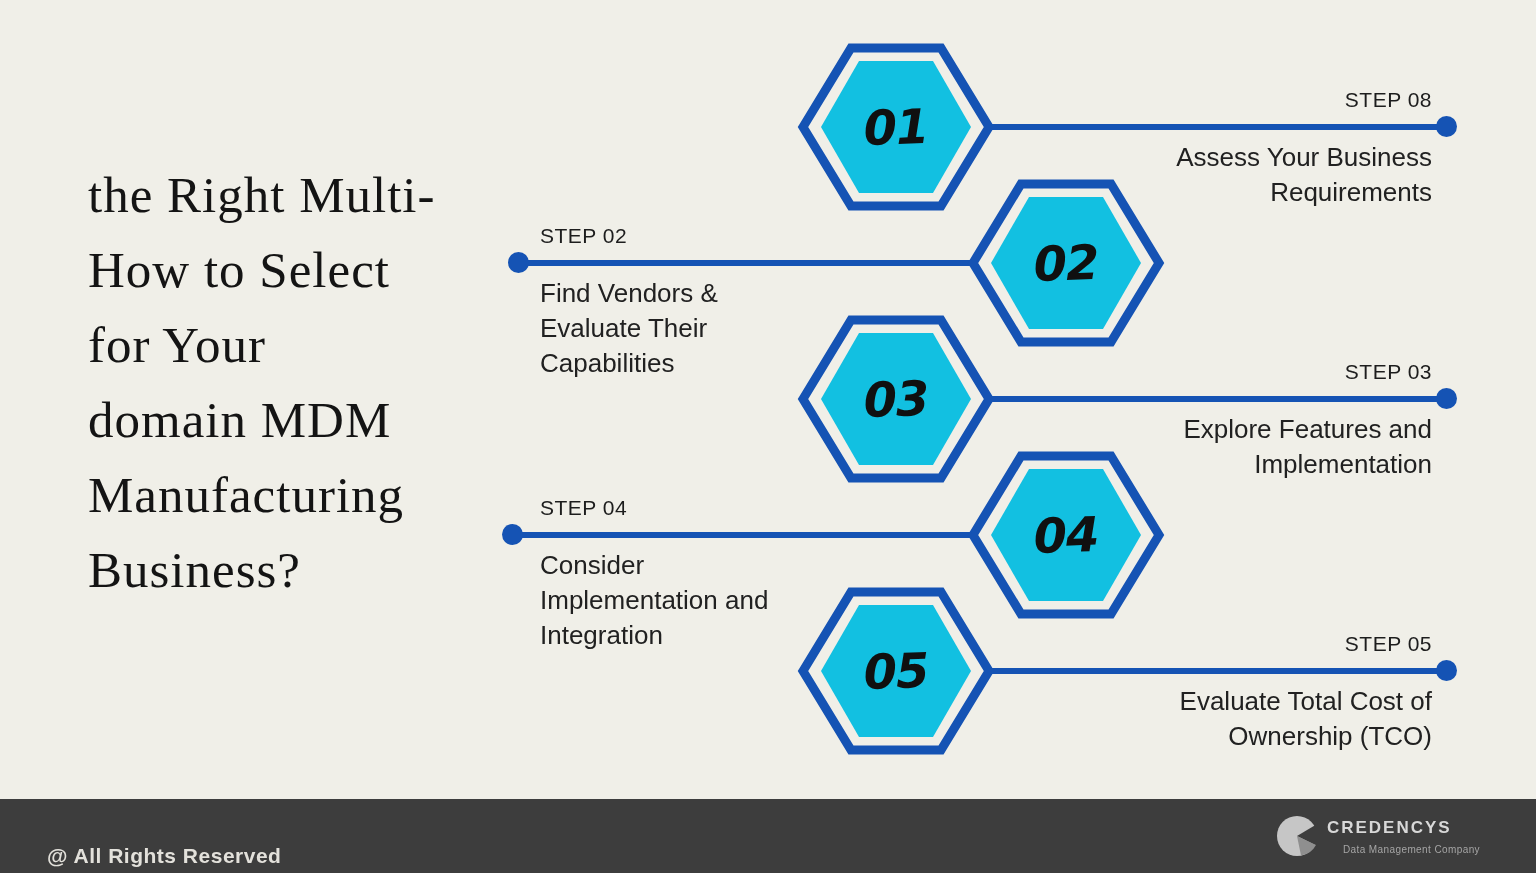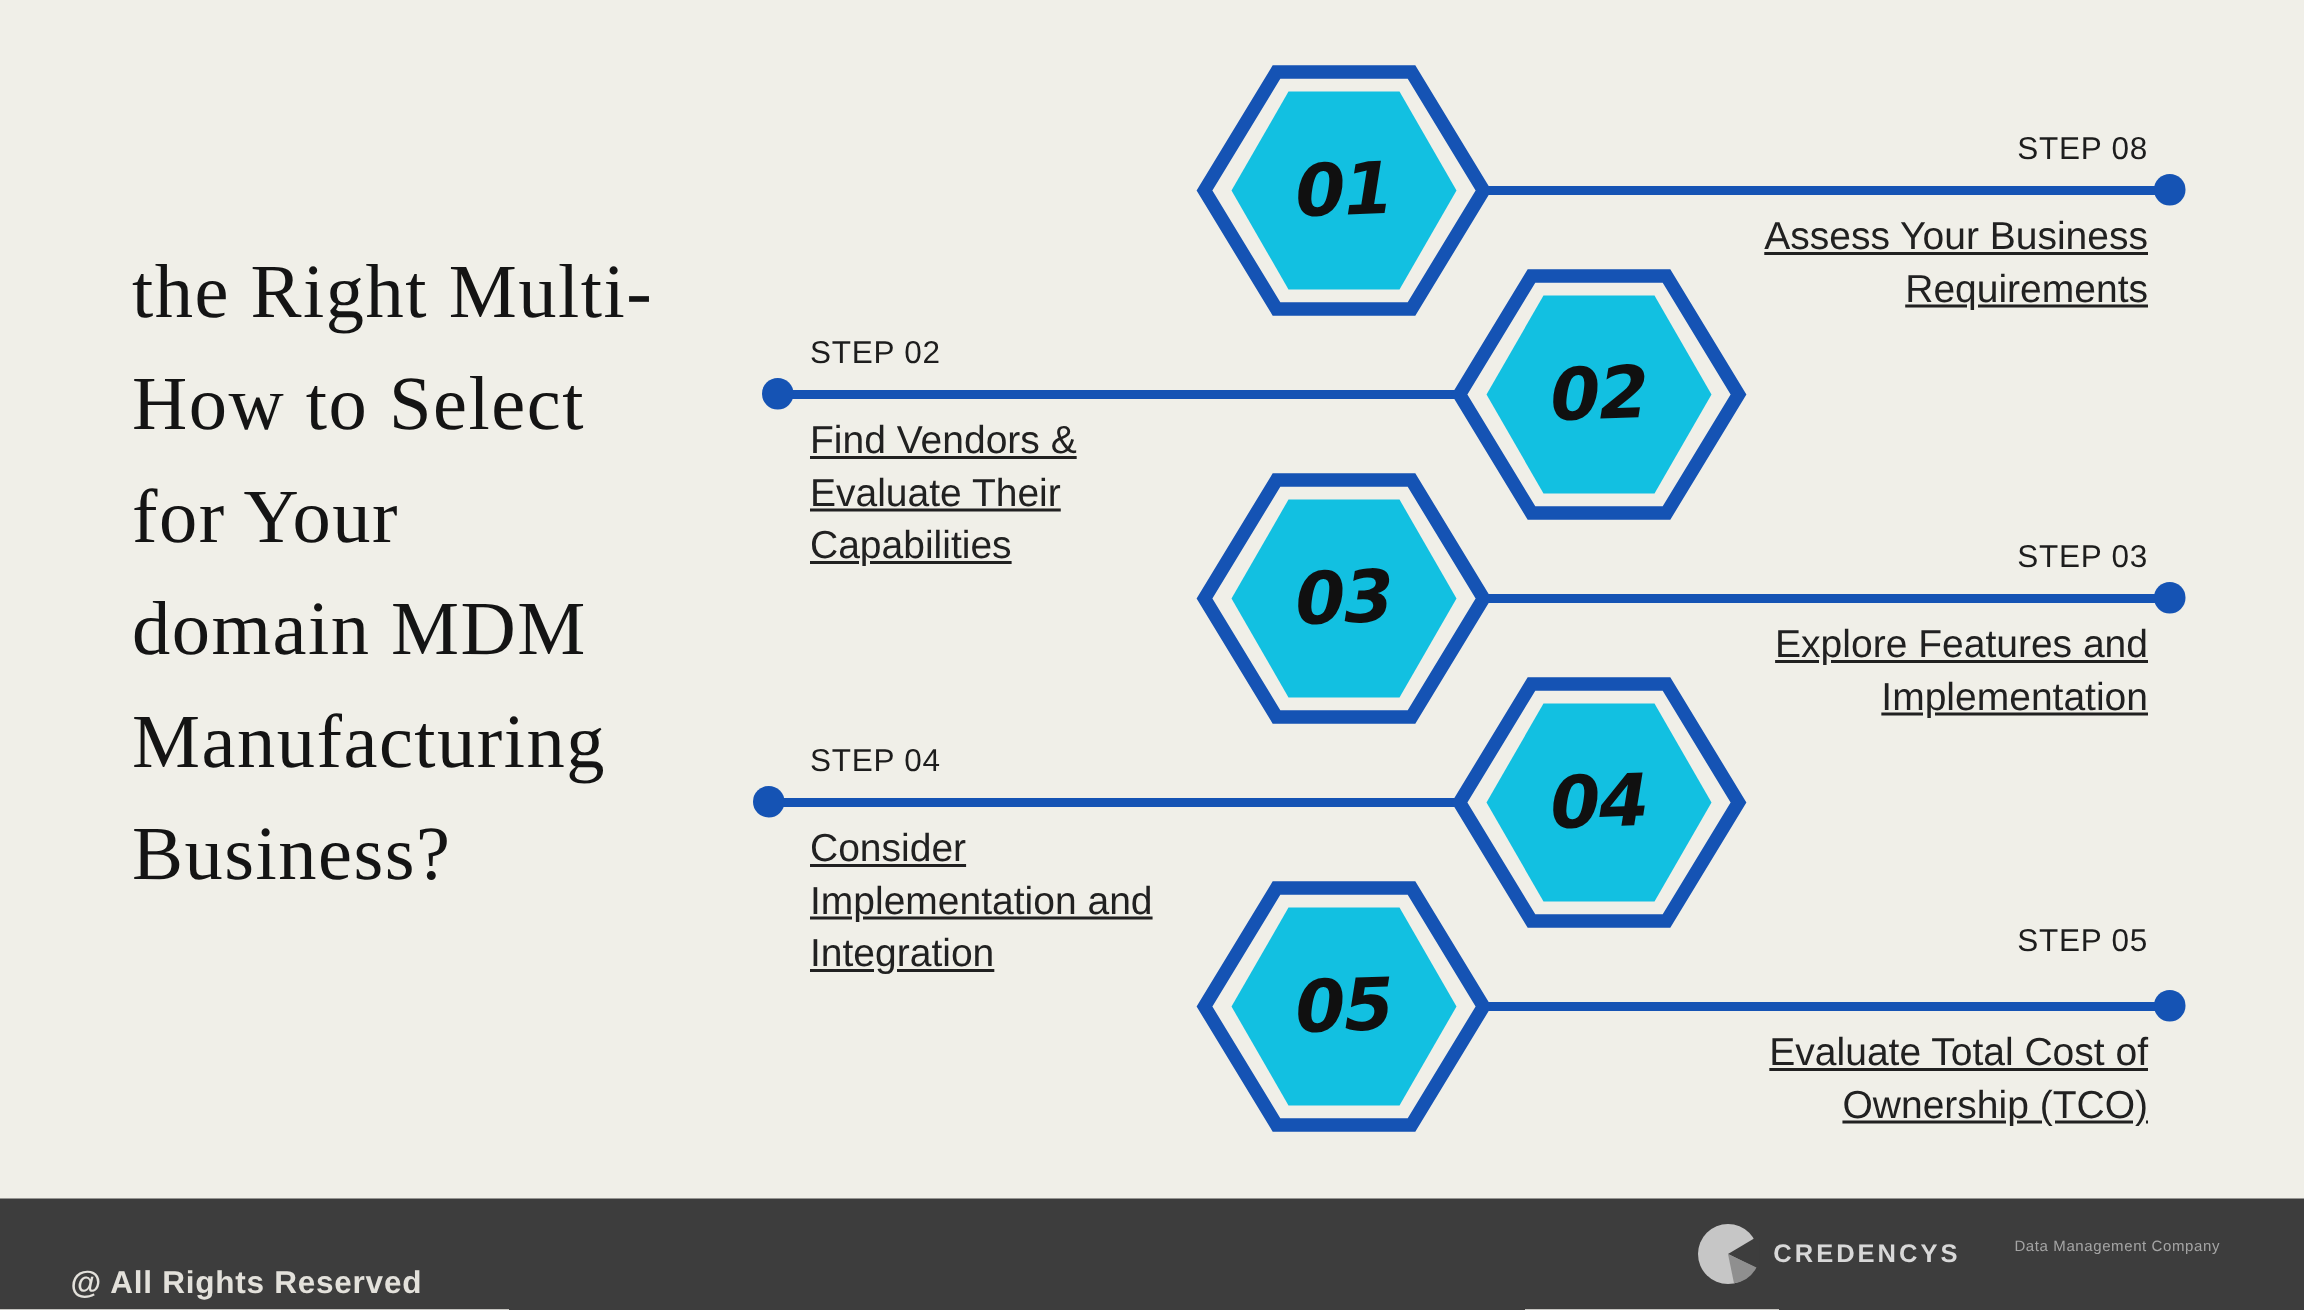--- a/index.html
+++ b/index.html
@@ -35,36 +35,36 @@
   .line2{left:518px;top:260px;width:455px;}
   .line3{left:988px;top:396px;width:459px;}
   .line4{left:512px;top:532px;width:460px;}
   .line5{left:988px;top:668px;width:459px;}
   .dot{position:absolute;width:21px;height:21px;border-radius:50%;background:var(--blue);top:-8px;}
   .dot.end-right{right:-10px;}
   .dot.end-left{left:-10px;}
 
   
   .step-label{position:absolute;font-size:21px;letter-spacing:.5px;color:#1d1d1d;}
-  .step-text{position:absolute;font-size:26px;line-height:35px;color:#212121;text-decoration:underline;}
+  .step-text{position:absolute;font-size:26px;line-height:35px;color:#212121;}
   .align-right{text-align:right;right:104px;width:340px;}
   .align-left{text-align:left;left:540px;width:255px;}
   .lbl1{top:88px;}  .txt1{top:140px;}
   .lbl2{top:224px;} .txt2{top:276px;}
   .lbl3{top:360px;} .txt3{top:412px;}
   .lbl4{top:496px;} .txt4{top:548px;}
-  .lbl5{top:616px;} .txt5{top:684px;}
+  .lbl5{top:632px;} .txt5{top:684px;}
 
   
   .footer{position:absolute;left:0;top:799px;width:1536px;height:74px;background:var(--footer-bg);}
   .copyright{position:absolute;left:47px;top:50%;transform:translateY(-50%);
              font-weight:bold;font-size:21px;letter-spacing:.5px;color:var(--footer-text);margin-top:20px;}
   .logo{position:absolute;right:56px;top:50%;transform:translateY(-50%);
         display:flex;align-items:center;gap:9px;}
-  .logo-texts{display:flex;gap:20px;justify-content:center;}
+  .logo-texts{display:flex;flex-direction:column;gap:6px;justify-content:center;}
   .logo-name{font-weight:bold;font-size:17px;letter-spacing:2px;color:#D8D8D8;}
   .logo-tagline{font-size:10px;letter-spacing:.4px;color:var(--logo-tagline);padding-left:16px;}
 </style>
 </head>
 <body>
 
 <div class="canvas">
 
   <div class="title">
     <div>the Right Multi-</div>

